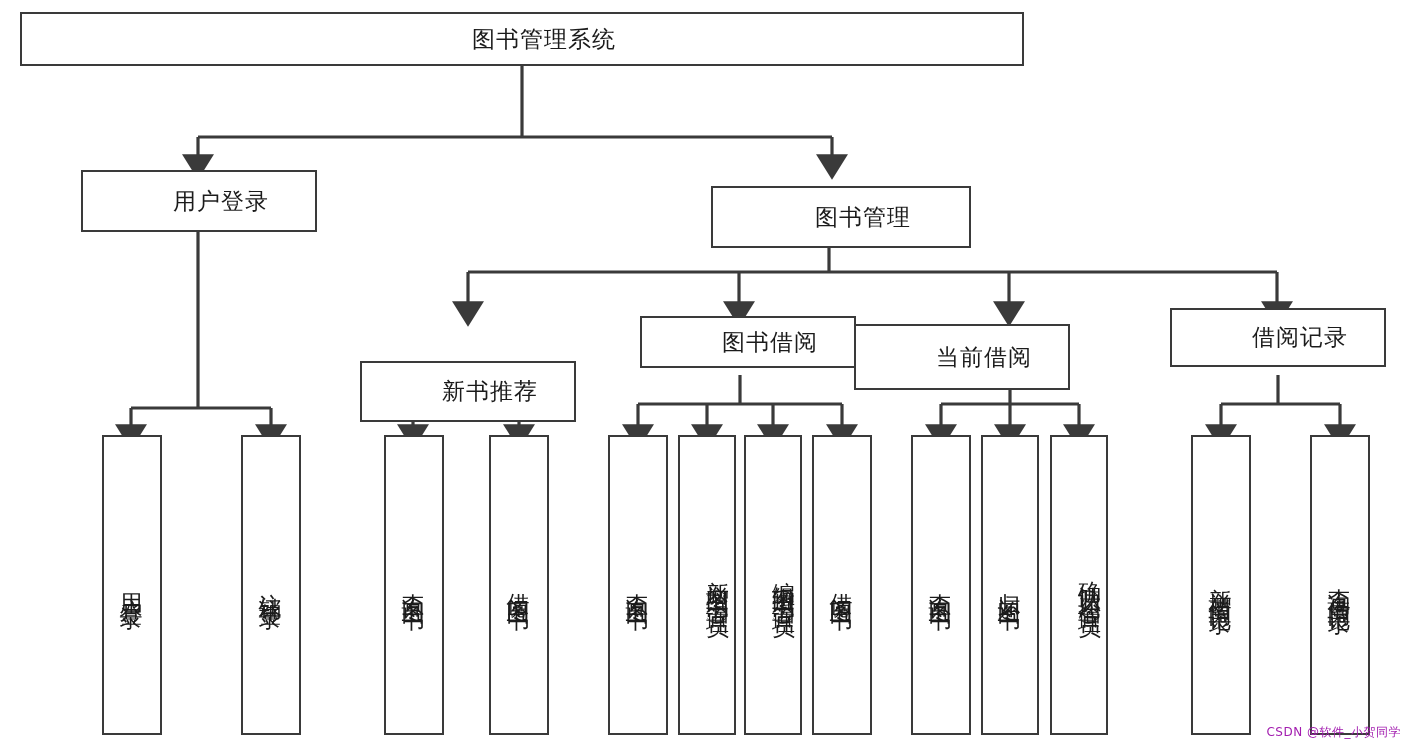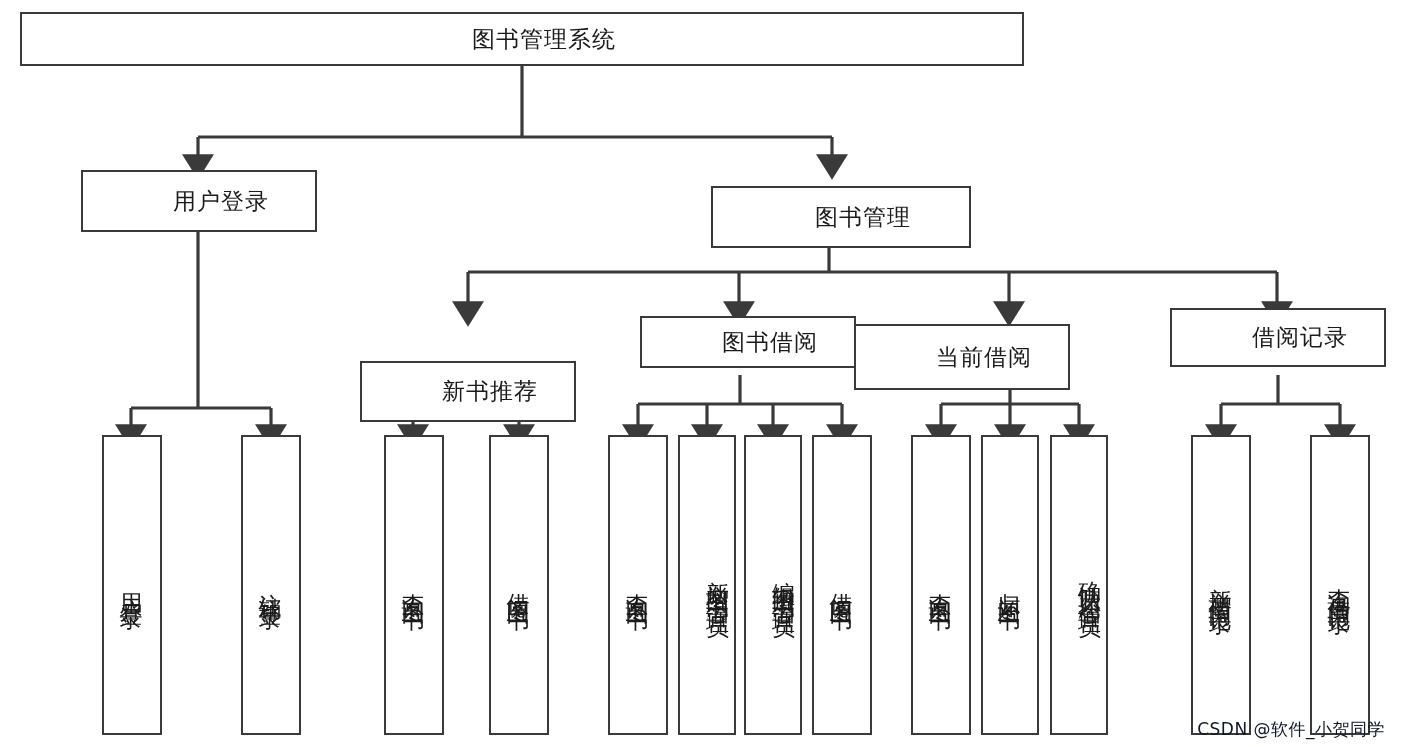--- a/index.html
+++ b/index.html
@@ -10,22 +10,22 @@
 
   .node{position:absolute;box-sizing:border-box;background:#ffffff;
         border:2.5px solid #3a3a3a;display:flex;align-items:center;
         justify-content:center;color:#1b1b1b;padding-left:44px;}
   .node.h{font-size:23px;letter-spacing:1px;}
   .node.v{writing-mode:vertical-rl;text-orientation:upright;
           font-size:23px;letter-spacing:5px;padding:14px 0;
           align-items:flex-start;justify-content:center;}
   .node.vcenter{align-items:center;}
 
-  .watermark{position:absolute;right:20px;bottom:6px;font-size:17px;
-             color:#0f172a;white-space:nowrap;letter-spacing:0.5px;}
+  .watermark{position:absolute;right:4px;bottom:6px;font-size:12px;
+             color:#a21caf;white-space:nowrap;letter-spacing:0.5px;}
 </style>
 </head>
 <body>
 
 <div id="stage">
 
   <svg id="wires" viewBox="0 0 1405 747" xmlns="http://www.w3.org/2000/svg">
     <defs>
       <marker id="arr" markerWidth="9" markerHeight="10" refX="1.2" refY="5" orient="auto" markerUnits="strokeWidth">
         <path d="M0,0 L0,10 L8,5 z" fill="#3a3a3a"></path>

